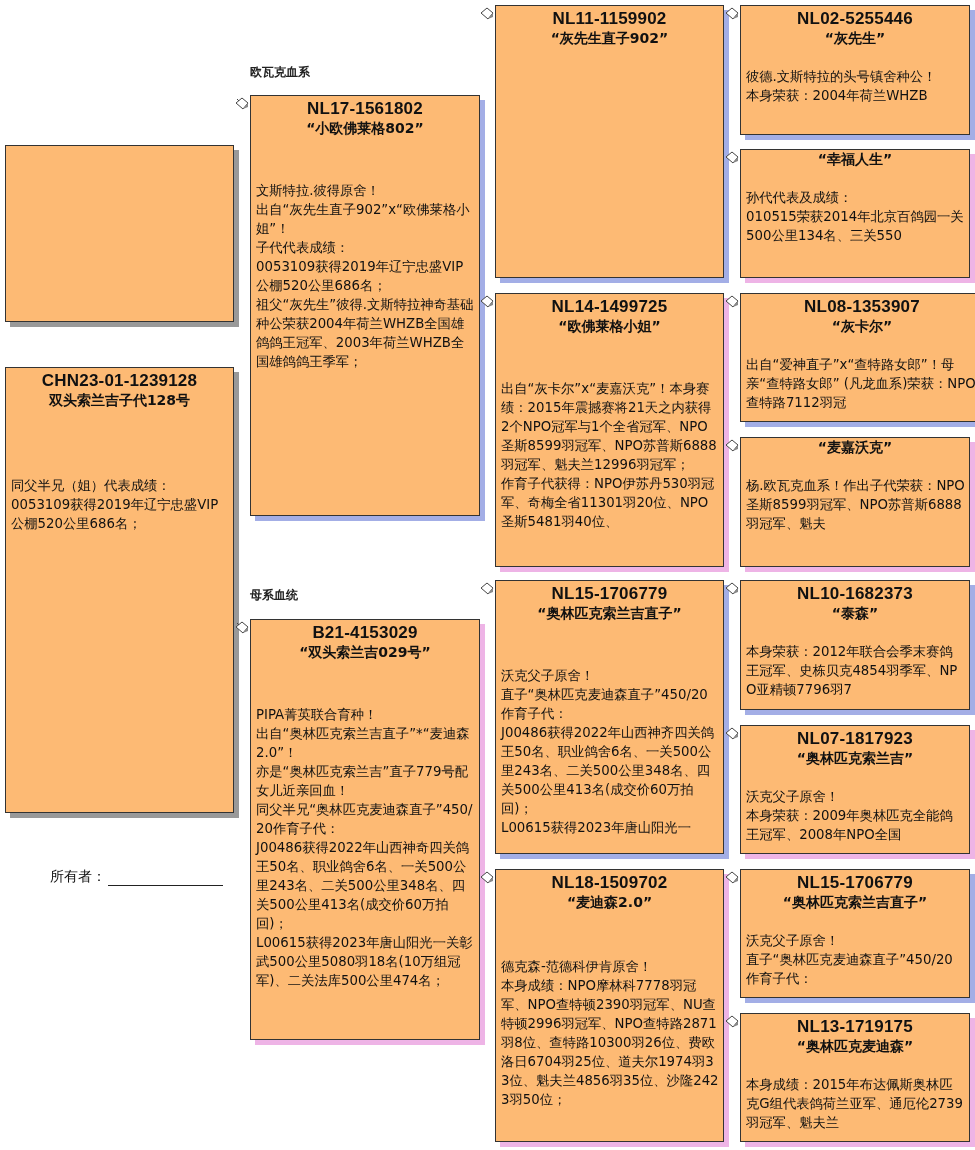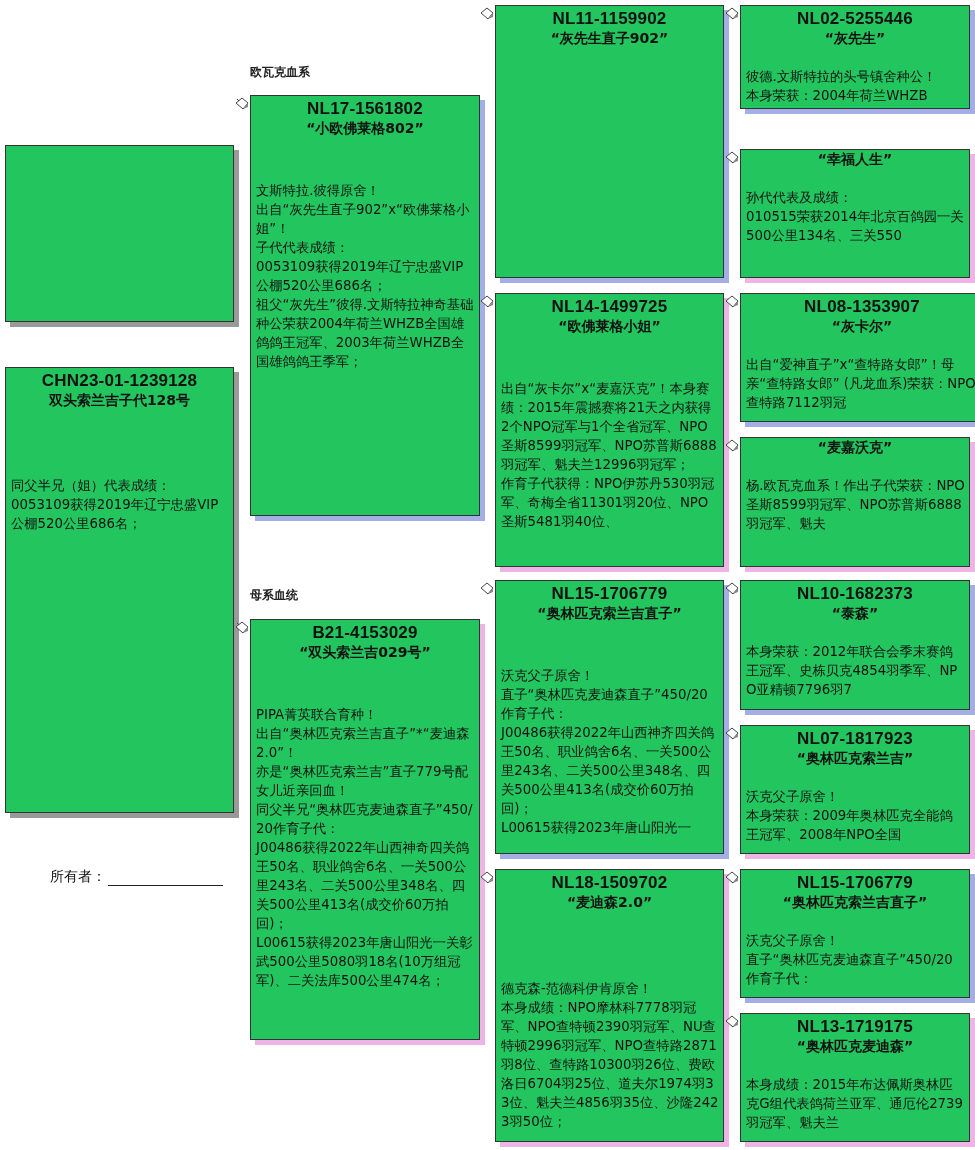--- a/index.html
+++ b/index.html
@@ -4,21 +4,21 @@
 <style>
   html, body { margin: 0; padding: 0; }
   body {
     width: 975px; height: 1150px; position: relative; overflow: hidden;
     background: #ffffff;
     font-family: "DejaVu Sans", "Liberation Sans", sans-serif;
     color: #111;
   }
   .box {
     position: absolute; box-sizing: border-box;
-    background: #22c55e; border: 1px solid #333;
+    background: #fdba74; border: 1px solid #333;
     overflow: hidden;
   }
   .shadow-gray { box-shadow: 5px 5px 0 #999999; }
   .shadow-blue { box-shadow: 5px 5px 0 #a3aee6; }
   .shadow-pink { box-shadow: 5px 5px 0 #eeb4e6; }
   .ring {
     font-family: "Liberation Sans", "DejaVu Sans", sans-serif;
     font-weight: bold; text-align: center;
     font-size: 17px; line-height: 20px; margin-top: 3px;
     letter-spacing: 0.2px;
@@ -129,29 +129,29 @@
 L00615获得2023年唐山阳光一</div>
 </div>
 
 <svg class="bucket" style="left:479px; top:870px;" viewBox="0 0 16 16">
     <path d="M2 7 L8 2 L14 7 L9 13 Z" fill="#fff" stroke="#444"></path>
     <path d="M9 13 L14 7 L14 11 Z" fill="#888"></path>
   </svg>
 <div class="box shadow-pink" style="left:495px; top:869px; width:229px; height:273px;">
   <div class="ring">NL18-1509702</div>
   <div class="name">“麦迪森2.0”</div>
-  <div class="body-text" style="margin-top:68px;">德克森-范德科伊肯原舍！
+  <div class="body-text" style="margin-top:46px;">德克森-范德科伊肯原舍！
 本身成绩：NPO摩林科7778羽冠军、NPO查特顿2390羽冠军、NU查特顿2996羽冠军、NPO查特路2871羽8位、查特路10300羽26位、费欧洛日6704羽25位、道夫尔1974羽33位、魁夫兰4856羽35位、沙隆2423羽50位；</div>
 </div>
 
 <svg class="bucket" style="left:724px; top:6px;" viewBox="0 0 16 16">
     <path d="M2 7 L8 2 L14 7 L9 13 Z" fill="#fff" stroke="#444"></path>
     <path d="M9 13 L14 7 L14 11 Z" fill="#888"></path>
   </svg>
-<div class="box shadow-blue" style="left:740px; top:5px; width:230px; height:104px;">
+<div class="box shadow-blue" style="left:740px; top:5px; width:230px; height:130px;">
   <div class="ring">NL02-5255446</div>
   <div class="name">“灰先生”</div>
   <div class="body-text" style="margin-top:20px;">彼德.文斯特拉的头号镇舍种公！
 本身荣获：2004年荷兰WHZB</div>
 </div>
 
 <svg class="bucket" style="left:724px; top:150px;" viewBox="0 0 16 16">
     <path d="M2 7 L8 2 L14 7 L9 13 Z" fill="#fff" stroke="#444"></path>
     <path d="M9 13 L14 7 L14 11 Z" fill="#888"></path>
   </svg>

